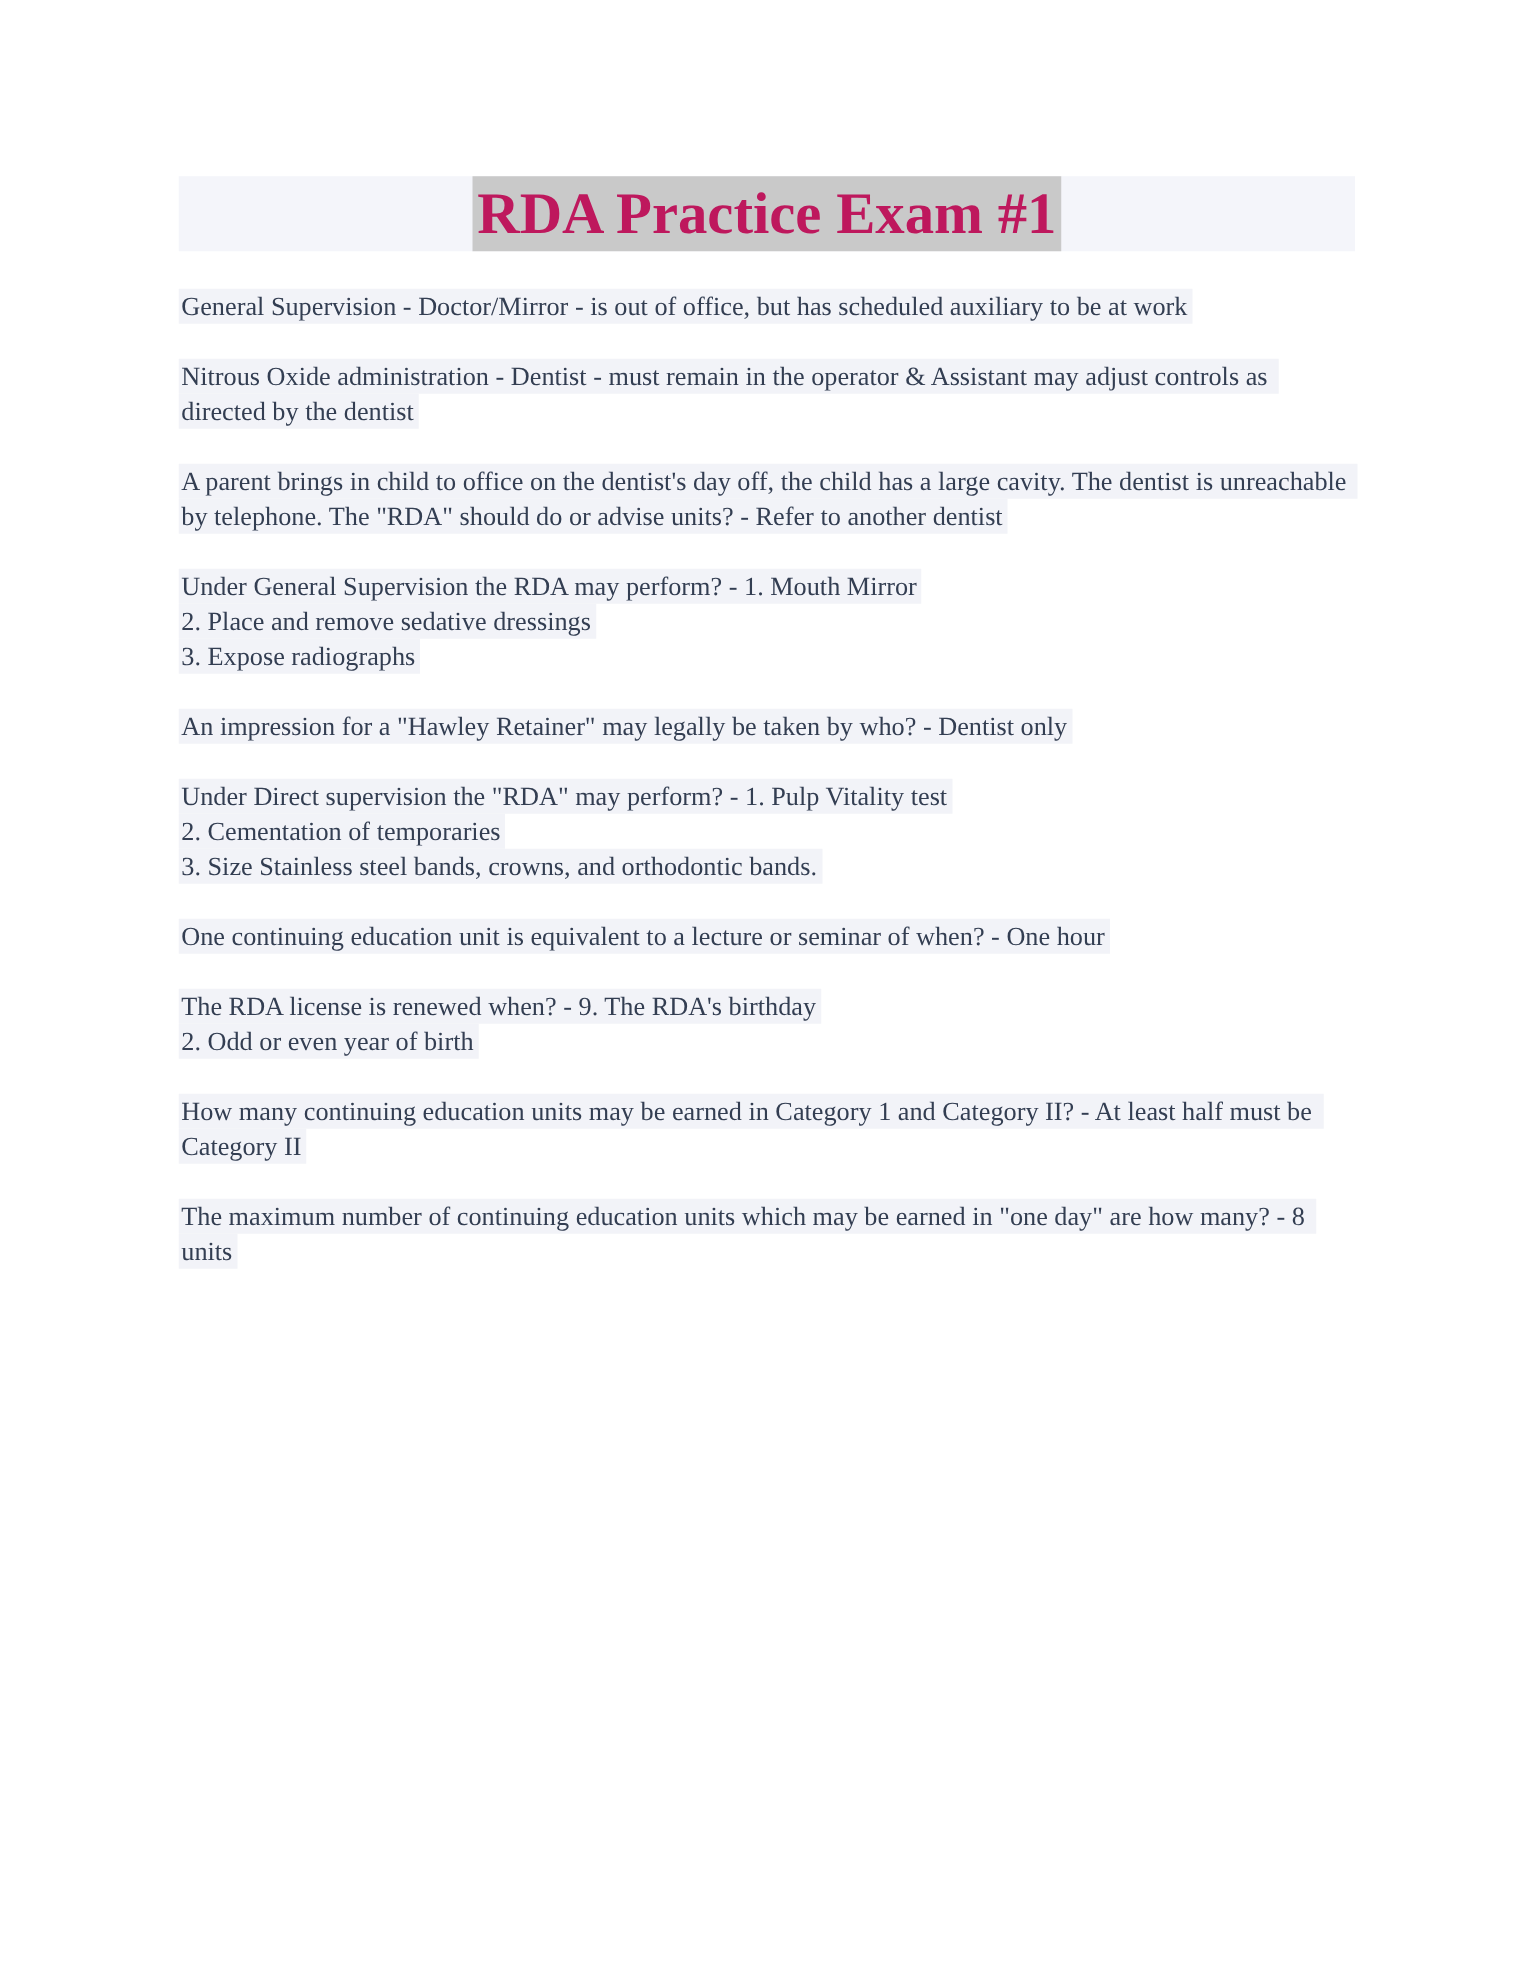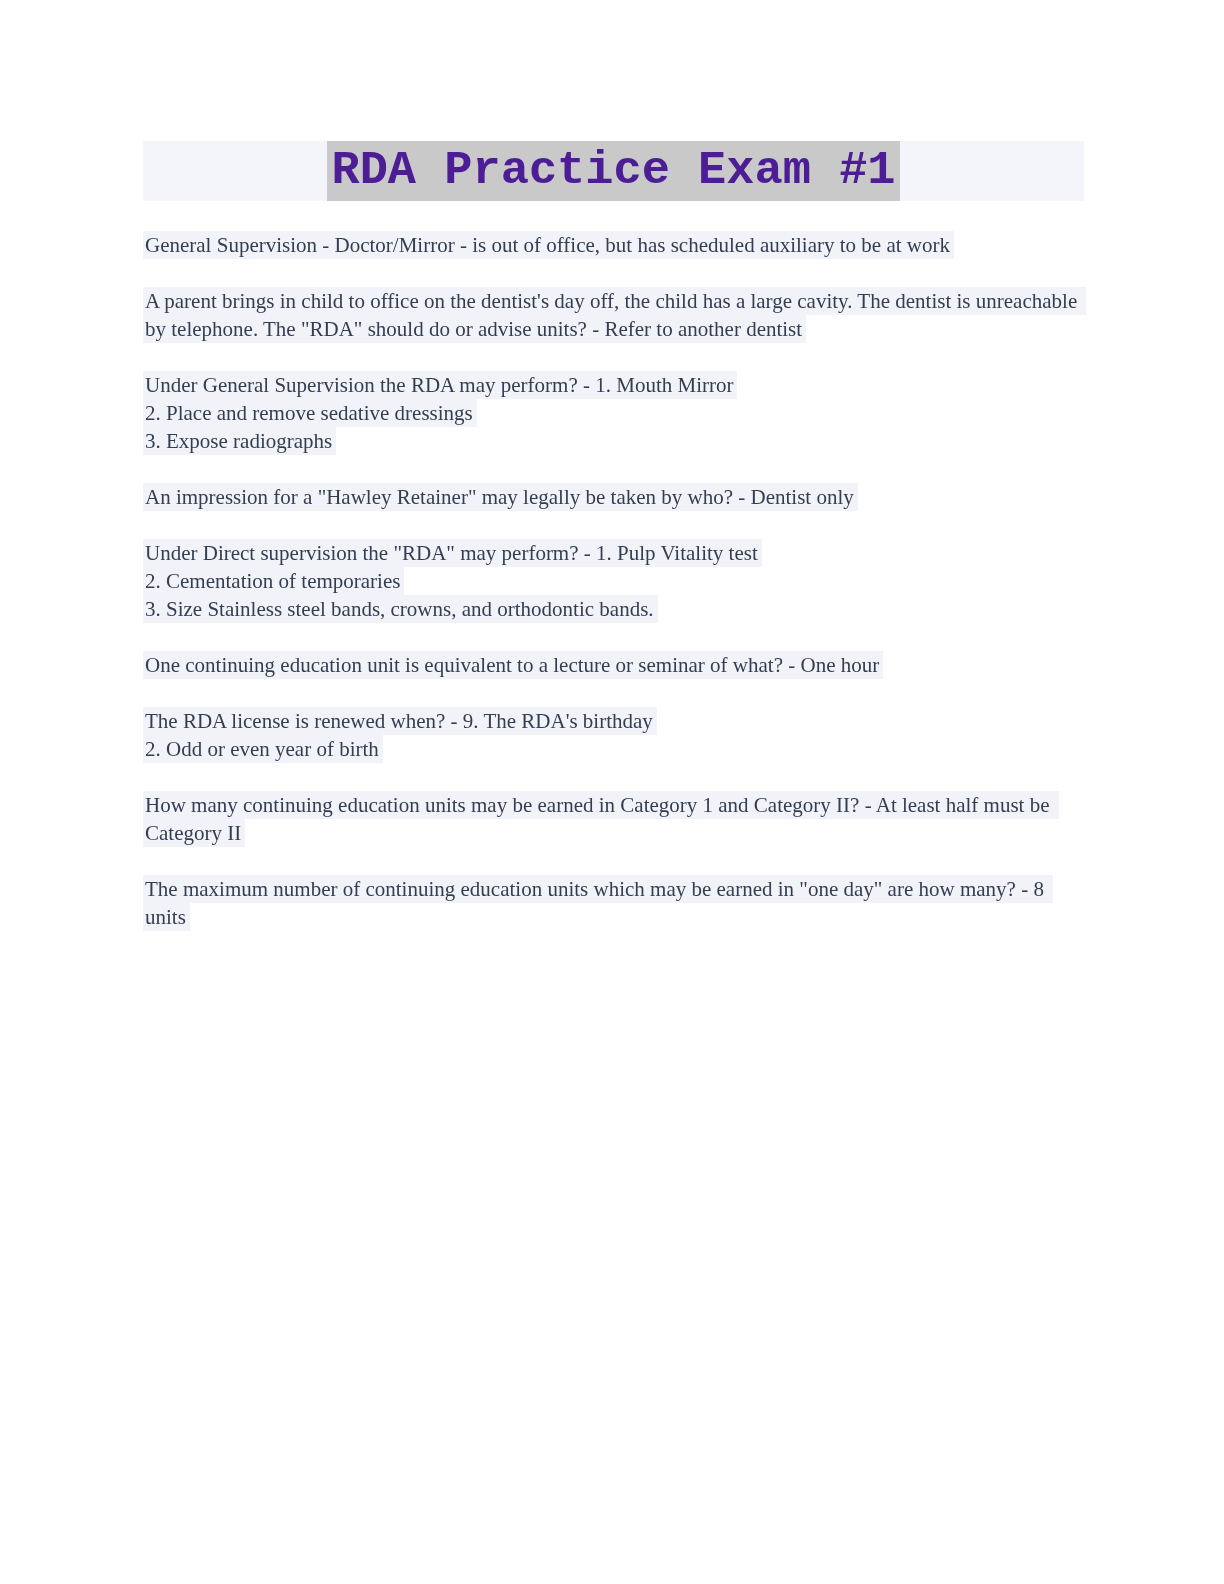--- a/index.html
+++ b/index.html
@@ -30,22 +30,21 @@
     margin: 0 0 30px 0;
     white-space: nowrap;
   }
   .title-band .title-hl {
     display: inline-block;
     background: #c9c9c9;
     padding: 0 4px;
     font-weight: bold;
     font-size: 47px;
     line-height: 60px;
-    color: #4c1d95;
-    font-family: Liberation Mono, monospace;
+    color: #be185d;
   }
   p.qa {
     margin: 0 0 28px 0;
     font-size: 21px;
     line-height: 28px;
   }
   p.qa .hl {
     background: #f2f3f8;
     white-space: pre-wrap;
     padding: 2px 4px 2px 2px;
@@ -60,37 +59,40 @@
   <div class="content">
 
     <div class="title-band">
       <span class="title-hl">RDA Practice Exam #1</span>
     </div>
 
     <p class="qa">
       <span class="hl">General Supervision - Doctor/Mirror - is out of office, but has scheduled auxiliary to be at work</span>
     </p>
     <p class="qa">
+      <span class="hl">Nitrous Oxide administration - Dentist - must remain in the operator &amp; Assistant may adjust controls as directed by the dentist</span>
+    </p>
+    <p class="qa">
       <span class="hl">A parent brings in child to office on the dentist's day off, the child has a large cavity. The dentist is unreachable by telephone. The "RDA" should do or advise units? - Refer to another dentist</span>
     </p>
     <p class="qa">
       <span class="hl">Under General Supervision the RDA may perform? - 1. Mouth Mirror
 2. Place and remove sedative dressings
 3. Expose radiographs</span>
     </p>
     <p class="qa">
       <span class="hl">An impression for a "Hawley Retainer" may legally be taken by who? - Dentist only</span>
     </p>
     <p class="qa">
       <span class="hl">Under Direct supervision the "RDA" may perform? - 1. Pulp Vitality test
 2. Cementation of temporaries
 3. Size Stainless steel bands, crowns, and orthodontic bands.</span>
     </p>
     <p class="qa">
-      <span class="hl">One continuing education unit is equivalent to a lecture or seminar of what? - One hour</span>
+      <span class="hl">One continuing education unit is equivalent to a lecture or seminar of when? - One hour</span>
     </p>
     <p class="qa">
       <span class="hl">The RDA license is renewed when? - 9. The RDA's birthday
 2. Odd or even year of birth</span>
     </p>
     <p class="qa">
       <span class="hl">How many continuing education units may be earned in Category 1 and Category II? - At least half must be Category II</span>
     </p>
     <p class="qa">
       <span class="hl">The maximum number of continuing education units which may be earned in "one day" are how many? - 8 units</span>

